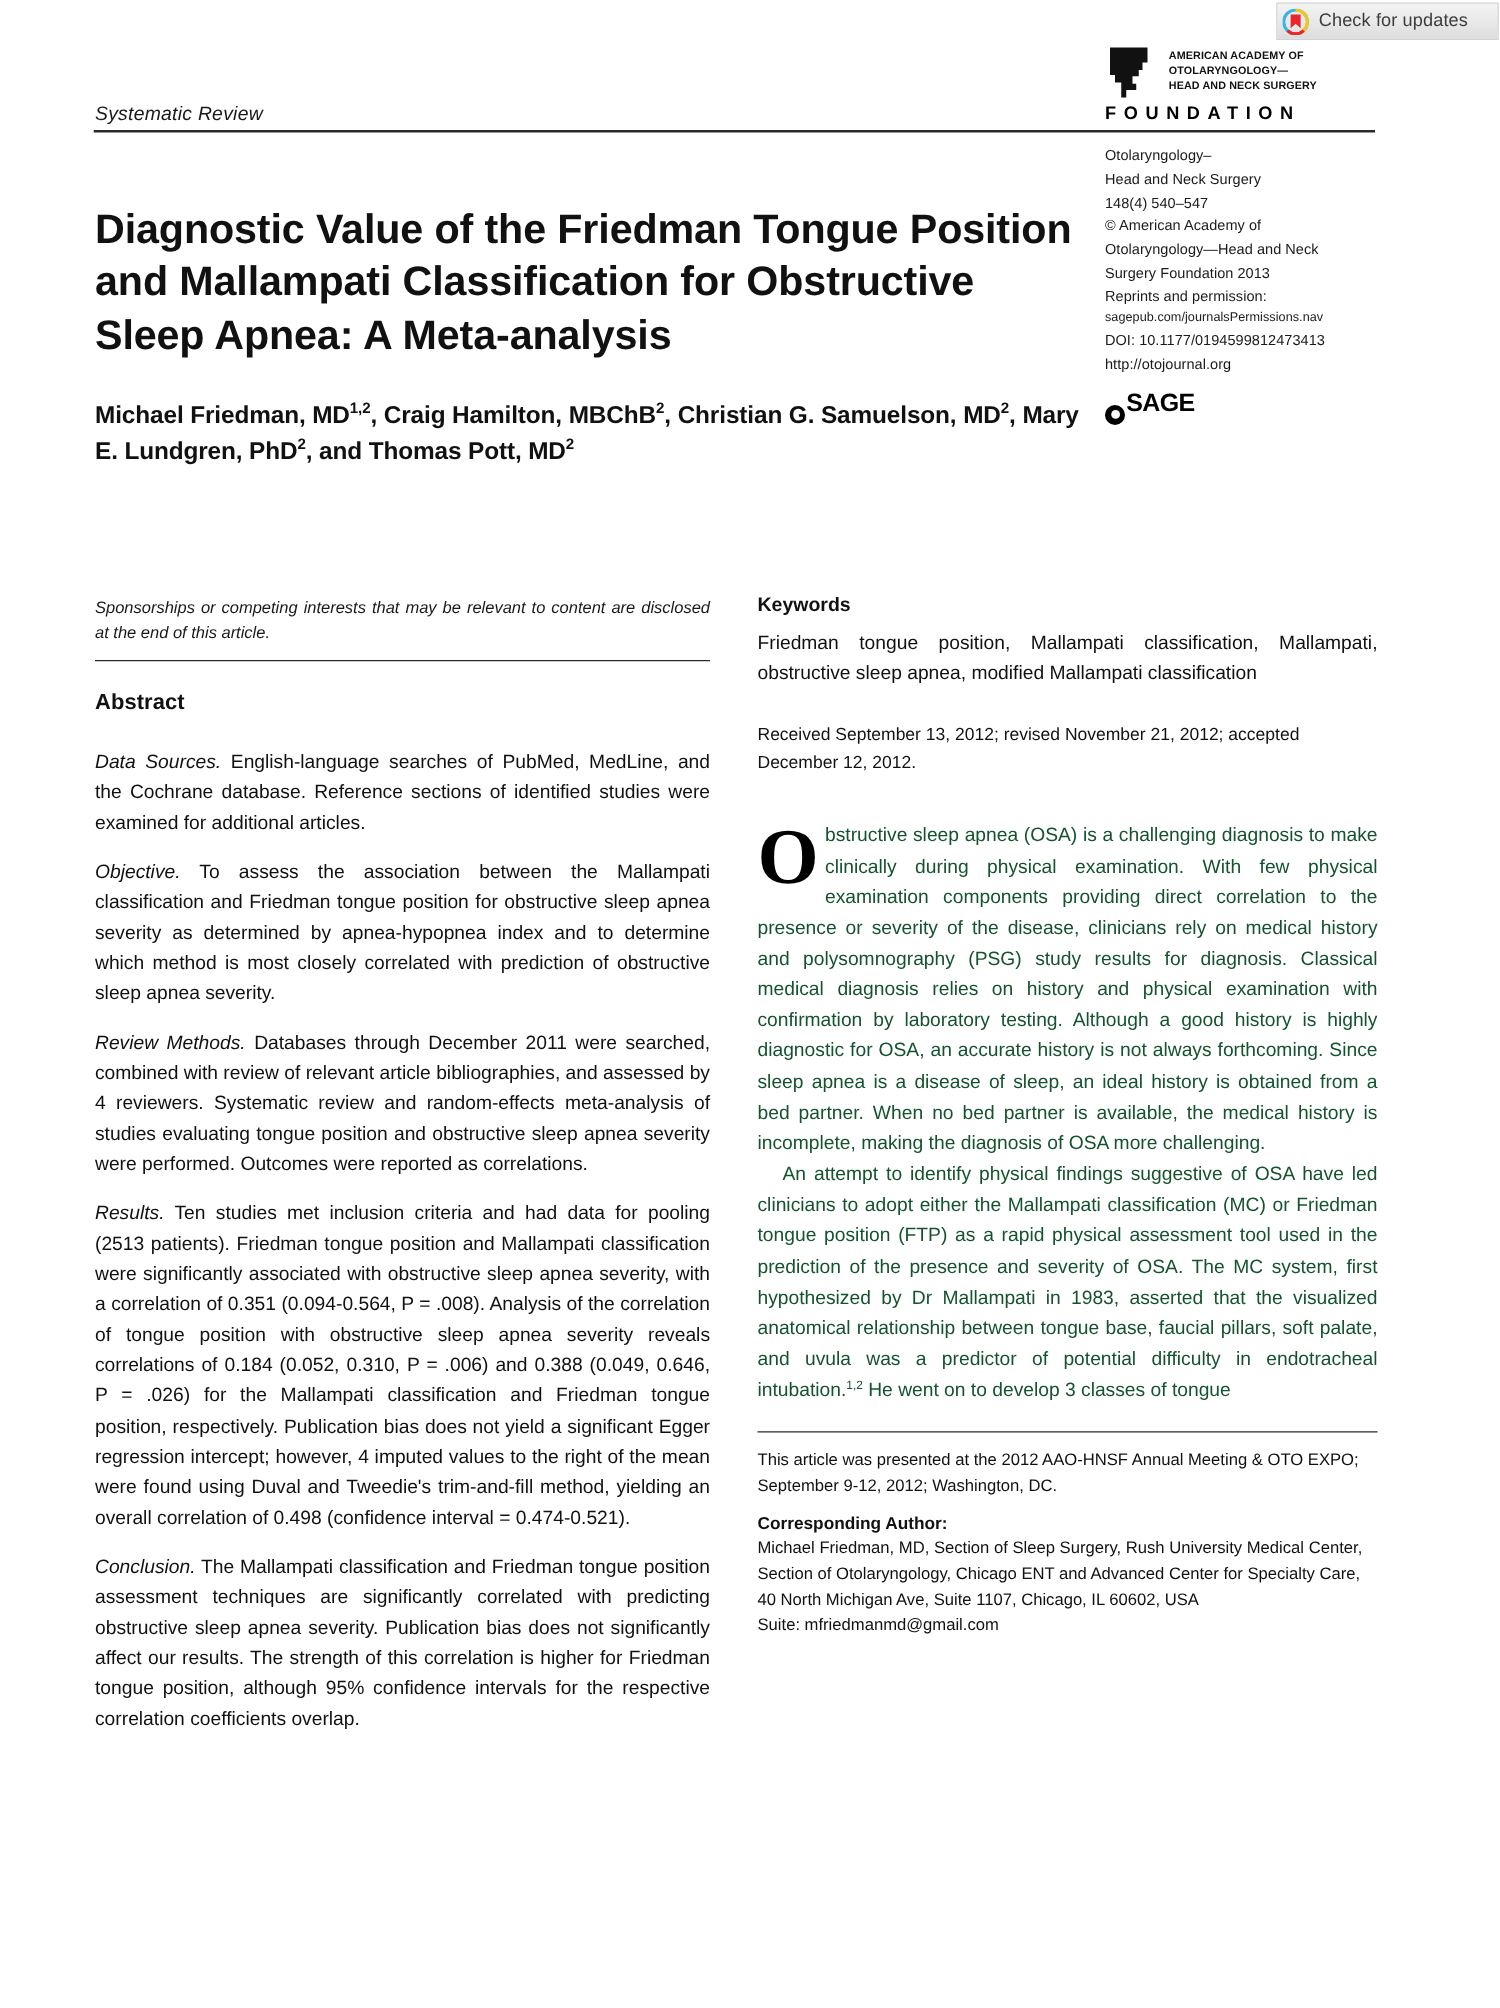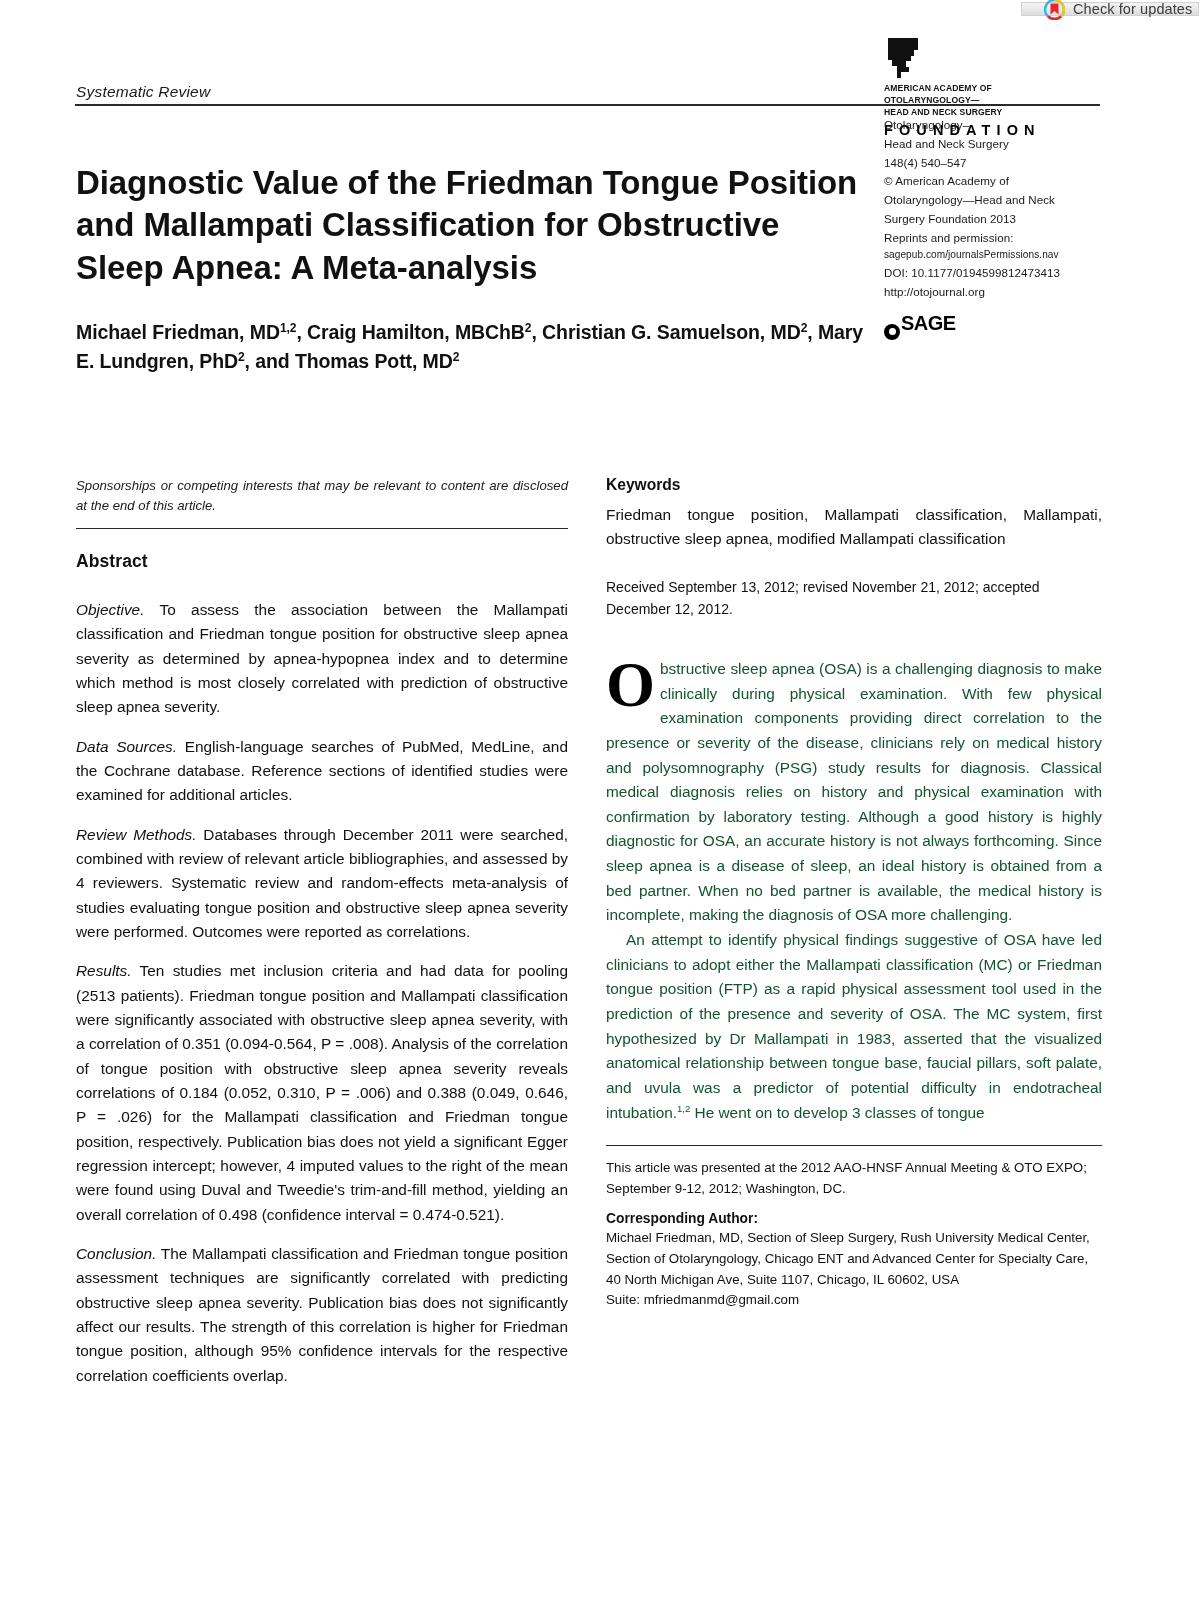--- a/index.html
+++ b/index.html
@@ -15,27 +15,27 @@
     color: #000000;
     overflow: hidden;
   }
 
   
   .crossmark-badge {
     position: absolute;
     top: 2px;
     left: 1021px;
     width: 178px;
-    height: 14px;
+    height: 30px;
     background: linear-gradient(to bottom, #f3f3f3 0%, #e8e8e8 55%, #dcdcdc 100%);
     border: 1px solid #d2d2d2;
     box-sizing: border-box;
     display: flex;
     align-items: center;
-    padding-left: 22px;
+    padding-left: 4px;
   }
   .crossmark-icon {
     width: 21px;
     height: 21px;
     flex: 0 0 auto;
     margin-right: 8px;
   }
   .crossmark-label {
     font-size: 14.5px;
     color: #3c3c3c;
@@ -46,21 +46,20 @@
   
   .aao-logo-block {
     position: absolute;
     left: 884px;
     top: 36px;
     width: 216px;
   }
   .aao-logo-row {
     display: flex;
     align-items: flex-start;
-    flex-direction: column;
   }
   .aao-mark {
     width: 44px;
     height: 44px;
     flex: 0 0 auto;
     margin-right: 7px;
   }
   .aao-text {
     font-size: 8.6px;
     font-weight: bold;
@@ -342,24 +341,24 @@
 
 <div class="authors">Michael Friedman, MD<sup>1,2</sup>, Craig Hamilton, MBChB<sup>2</sup>, Christian G. Samuelson, MD<sup>2</sup>, Mary E. Lundgren, PhD<sup>2</sup>, and Thomas Pott, MD<sup>2</sup></div>
 
 <div class="col-left">
   <div class="disclosure">Sponsorships or competing interests that may be relevant to content are disclosed at the end of this article.</div>
   <div class="rule-thin"></div>
 
   <div class="section-head">Abstract</div>
 
   <p class="abs-para">
+    <i>Data Sources.</i><span> English-language searches of PubMed, MedLine, and the Cochrane database. Reference sections of identified studies were examined for additional articles.</span>
+  </p>
+  <p class="abs-para">
     <i>Objective.</i><span> To assess the association between the Mallampati classification and Friedman tongue position for obstructive sleep apnea severity as determined by apnea-hypopnea index and to determine which method is most closely correlated with prediction of obstructive sleep apnea severity.</span>
-  </p>
-  <p class="abs-para">
-    <i>Data Sources.</i><span> English-language searches of PubMed, MedLine, and the Cochrane database. Reference sections of identified studies were examined for additional articles.</span>
   </p>
   <p class="abs-para">
     <i>Review Methods.</i><span> Databases through December 2011 were searched, combined with review of relevant article bibliographies, and assessed by 4 reviewers. Systematic review and random-effects meta-analysis of studies evaluating tongue position and obstructive sleep apnea severity were performed. Outcomes were reported as correlations.</span>
   </p>
   <p class="abs-para">
     <i>Results.</i><span> Ten studies met inclusion criteria and had data for pooling (2513 patients). Friedman tongue position and Mallampati classification were significantly associated with obstructive sleep apnea severity, with a correlation of 0.351 (0.094-0.564, P = .008). Analysis of the correlation of tongue position with obstructive sleep apnea severity reveals correlations of 0.184 (0.052, 0.310, P = .006) and 0.388 (0.049, 0.646, P = .026) for the Mallampati classification and Friedman tongue position, respectively. Publication bias does not yield a significant Egger regression intercept; however, 4 imputed values to the right of the mean were found using Duval and Tweedie's trim-and-fill method, yielding an overall correlation of 0.498 (confidence interval = 0.474-0.521).</span>
   </p>
   <p class="abs-para">
     <i>Conclusion.</i><span> The Mallampati classification and Friedman tongue position assessment techniques are significantly correlated with predicting obstructive sleep apnea severity. Publication bias does not significantly affect our results. The strength of this correlation is higher for Friedman tongue position, although 95% confidence intervals for the respective correlation coefficients overlap.</span>
   </p>

